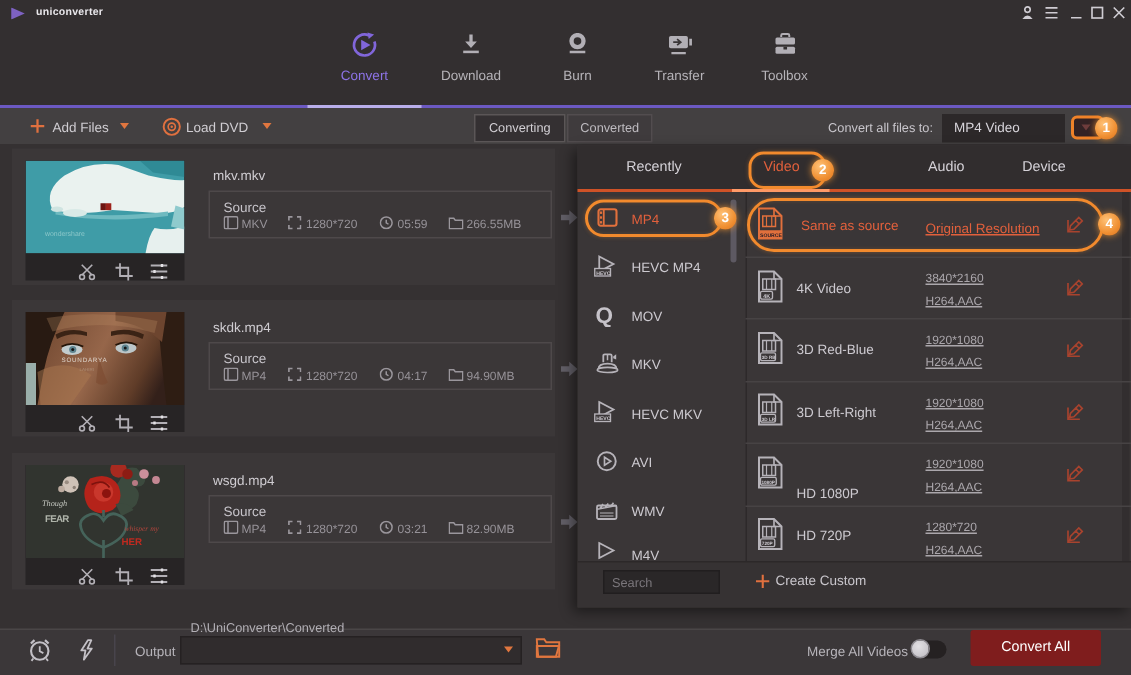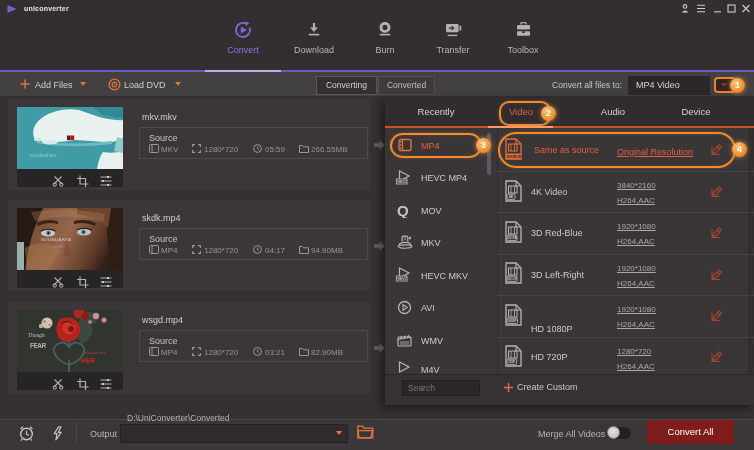--- a/index.html
+++ b/index.html
@@ -328,21 +328,21 @@
       <path d="M1 4.2 h5.5 V1.2 L12 6 L6.5 10.8 V7.8 H1 Z" fill="#615e66"></path>
     </svg>
   <svg class="abs" style="left:373px;top:342px" width="13" height="12" viewBox="0 0 13 12">
       <path d="M1 4.2 h5.5 V1.2 L12 6 L6.5 10.8 V7.8 H1 Z" fill="#615e66"></path>
     </svg>
 
   <div class="abs" id="panel">
     <div class="abs" id="ptabbar"></div>
     <div class="abs ptab" style="left:21px;width:60px;text-align:center;">Recently</div>
     <div class="abs ptab orange" style="left:106px;width:60px;text-align:center;">Video</div>
-    <div class="abs ptab" style="left:198px;width:60px;text-align:center;">Audio</div>
+    <div class="abs ptab" style="left:198px;width:60px;text-align:right;">Audio</div>
     <div class="abs ptab" style="left:281px;width:60px;text-align:center;">Device</div>
     <div class="abs" id="pline2"></div>
     <div class="abs" id="pseg2"></div>
     <div class="abs oval" style="left:114px;top:4px;width:52px;height:25px;border-radius:10px;"></div>
     <div class="abs badge" style="left:156px;top:9px;">2</div>
 
     <div class="abs" style="left:112px;top:31px;width:1px;height:246px;background:#2d292a;"></div>
     <div class="abs" style="left:363px;top:31px;width:5px;height:246px;background:#322e2f;"></div>
     <div class="abs" style="left:102px;top:36px;width:4px;height:42px;background:#5d5962;border-radius:2px;"></div>
 

